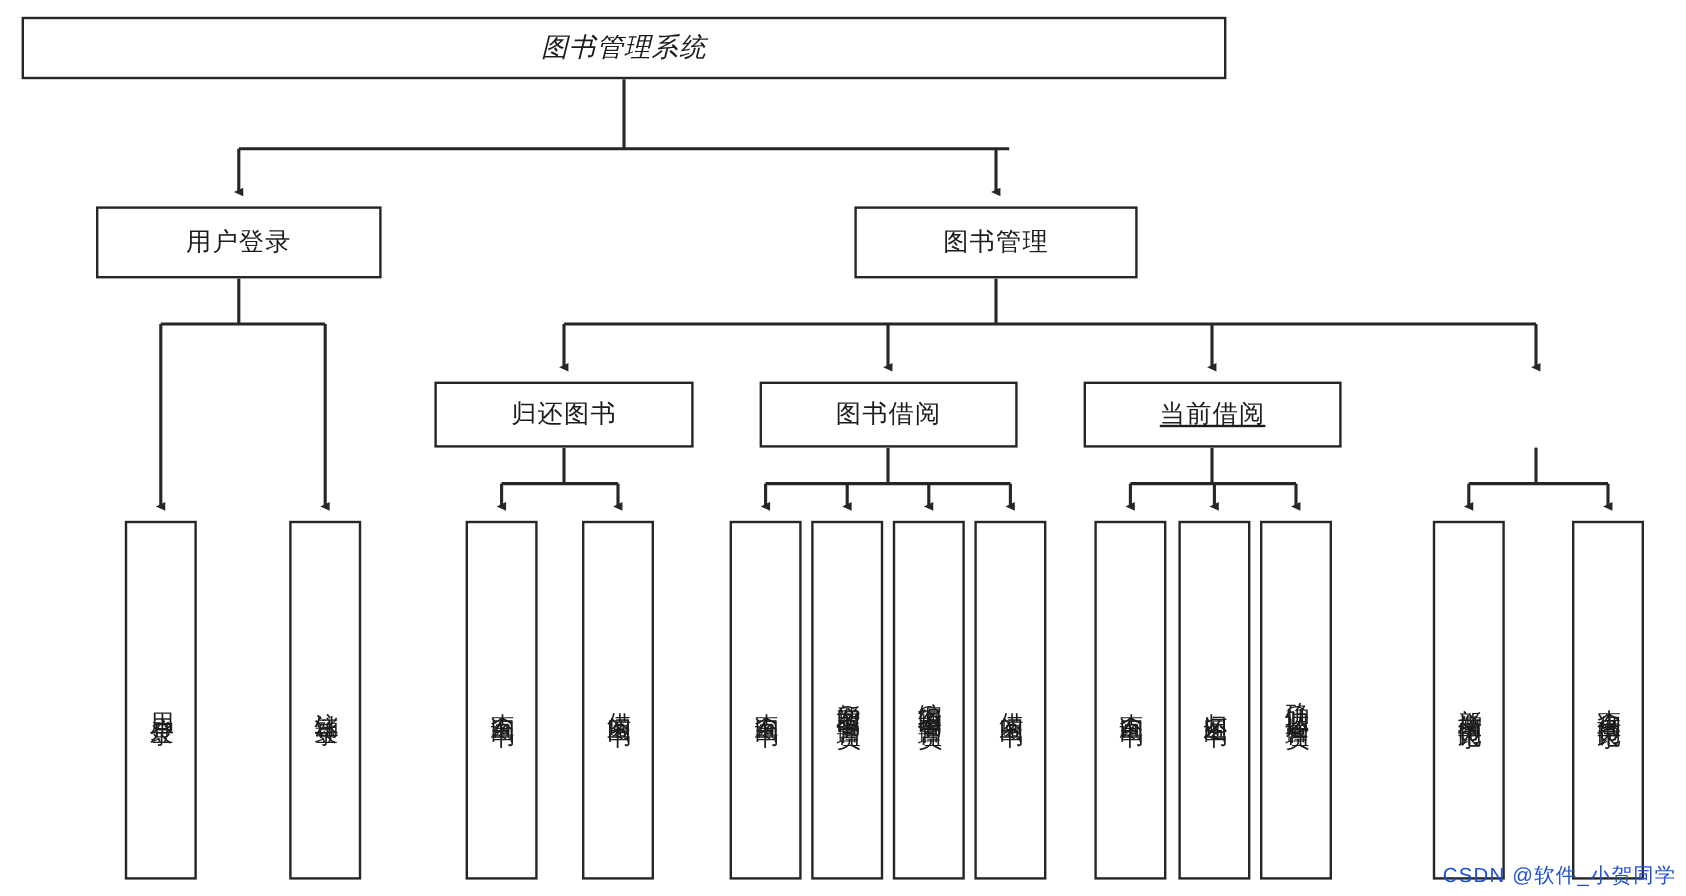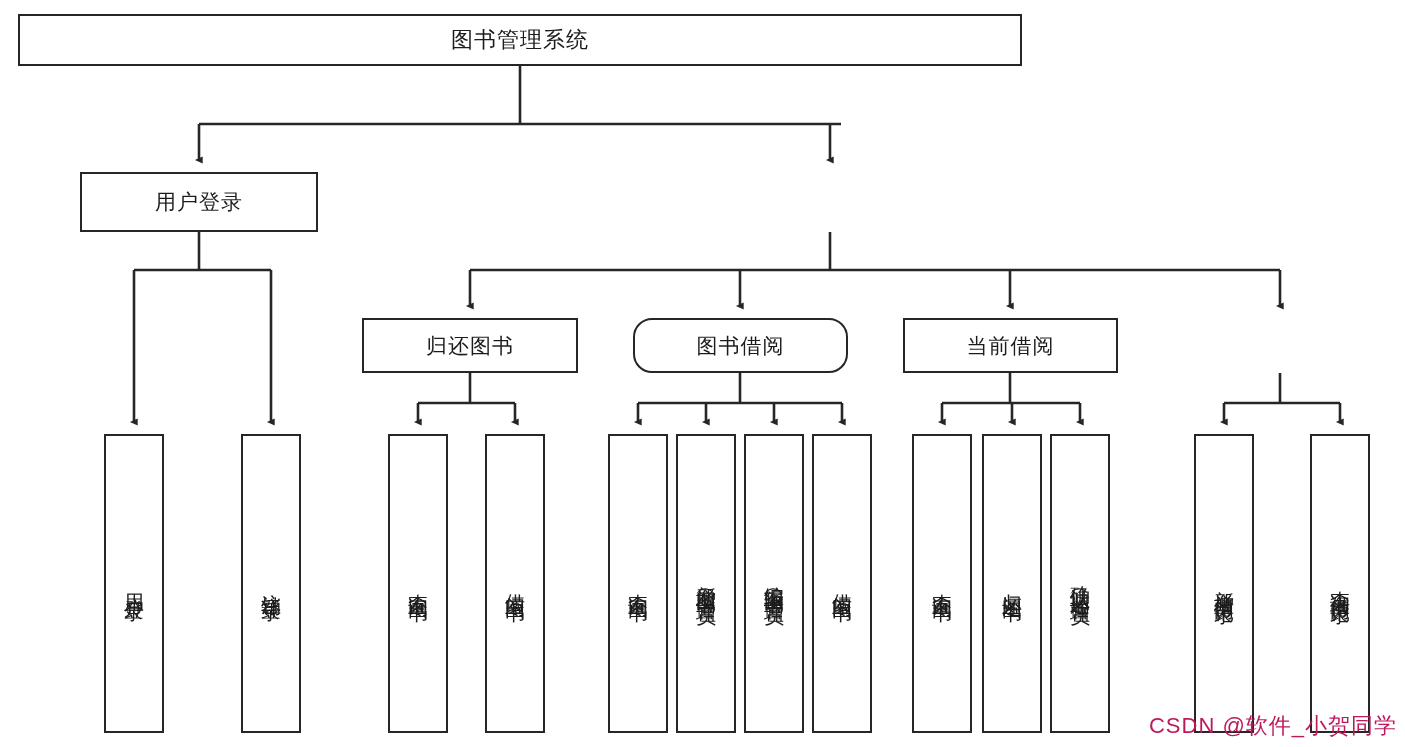--- a/index.html
+++ b/index.html
@@ -56,22 +56,22 @@
     align-items: center;
     justify-content: center;
     text-align: center;
     padding: 6px 0;
     white-space: normal;
   }
   #watermark {
     position: absolute;
     right: 8px;
     bottom: 6px;
-    font-size: 22px;
-    color: #be185d;
+    font-size: 17px;
+    color: #1d4ed8;
     letter-spacing: 1px;
     z-index: 5;
     white-space: nowrap;
   }
 </style>
 </head>
 <body>
 
 <div id="diagram-root">
 
@@ -118,27 +118,28 @@
       <path d="M1012,403 L1012,422" marker-end="url(#arrowhead)"></path>
       <path d="M1080,403 L1080,422" marker-end="url(#arrowhead)"></path>
 
       <path d="M1280,373 L1280,403"></path>
       <path d="M1224,403 L1340,403"></path>
       <path d="M1224,403 L1224,422" marker-end="url(#arrowhead)"></path>
       <path d="M1340,403 L1340,422" marker-end="url(#arrowhead)"></path>
     </g>
   </svg>
 
-  <div class="node node-h node-root" style="left:18px; top:14px; width:1004px; height:52px;">图书管理系统</div>
+  <div class="node node-h node-root" style="left:18px; top:14px; width:1004px; height:52px;font-style:italic;">图书管理系统</div>
 
   <div class="node node-h" style="left:80px; top:172px; width:238px; height:60px;">用户登录</div>
+  <div class="node node-h" style="left:712px; top:172px; width:236px; height:60px;">图书管理</div>
 
   <div class="node node-h" style="left:362px; top:318px; width:216px; height:55px;">归还图书</div>
-  <div class="node node-h" style="left:633px; top:318px; width:215px; height:55px;border-radius:19px;">图书借阅</div>
-  <div class="node node-h" style="left:903px; top:318px; width:215px; height:55px;">当前借阅</div>
+  <div class="node node-h" style="left:633px; top:318px; width:215px; height:55px;">图书借阅</div>
+  <div class="node node-h" style="left:903px; top:318px; width:215px; height:55px;text-decoration:underline;">当前借阅</div>
 
   <div class="node node-v" style="left:104px; top:434px; width:60px; height:299px;">用户登录</div>
   <div class="node node-v" style="left:241px; top:434px; width:60px; height:299px;">注销登录</div>
 
   <div class="node node-v" style="left:388px; top:434px; width:60px; height:299px;">查询图书</div>
   <div class="node node-v" style="left:485px; top:434px; width:60px; height:299px;">借阅图书</div>
 
   <div class="node node-v" style="left:608px; top:434px; width:60px; height:299px;">查询图书</div>
   <div class="node node-v" style="left:676px; top:434px; width:60px; height:299px;">新增图书（管理员）</div>
   <div class="node node-v" style="left:744px; top:434px; width:60px; height:299px;">编辑图书（管理员）</div>

